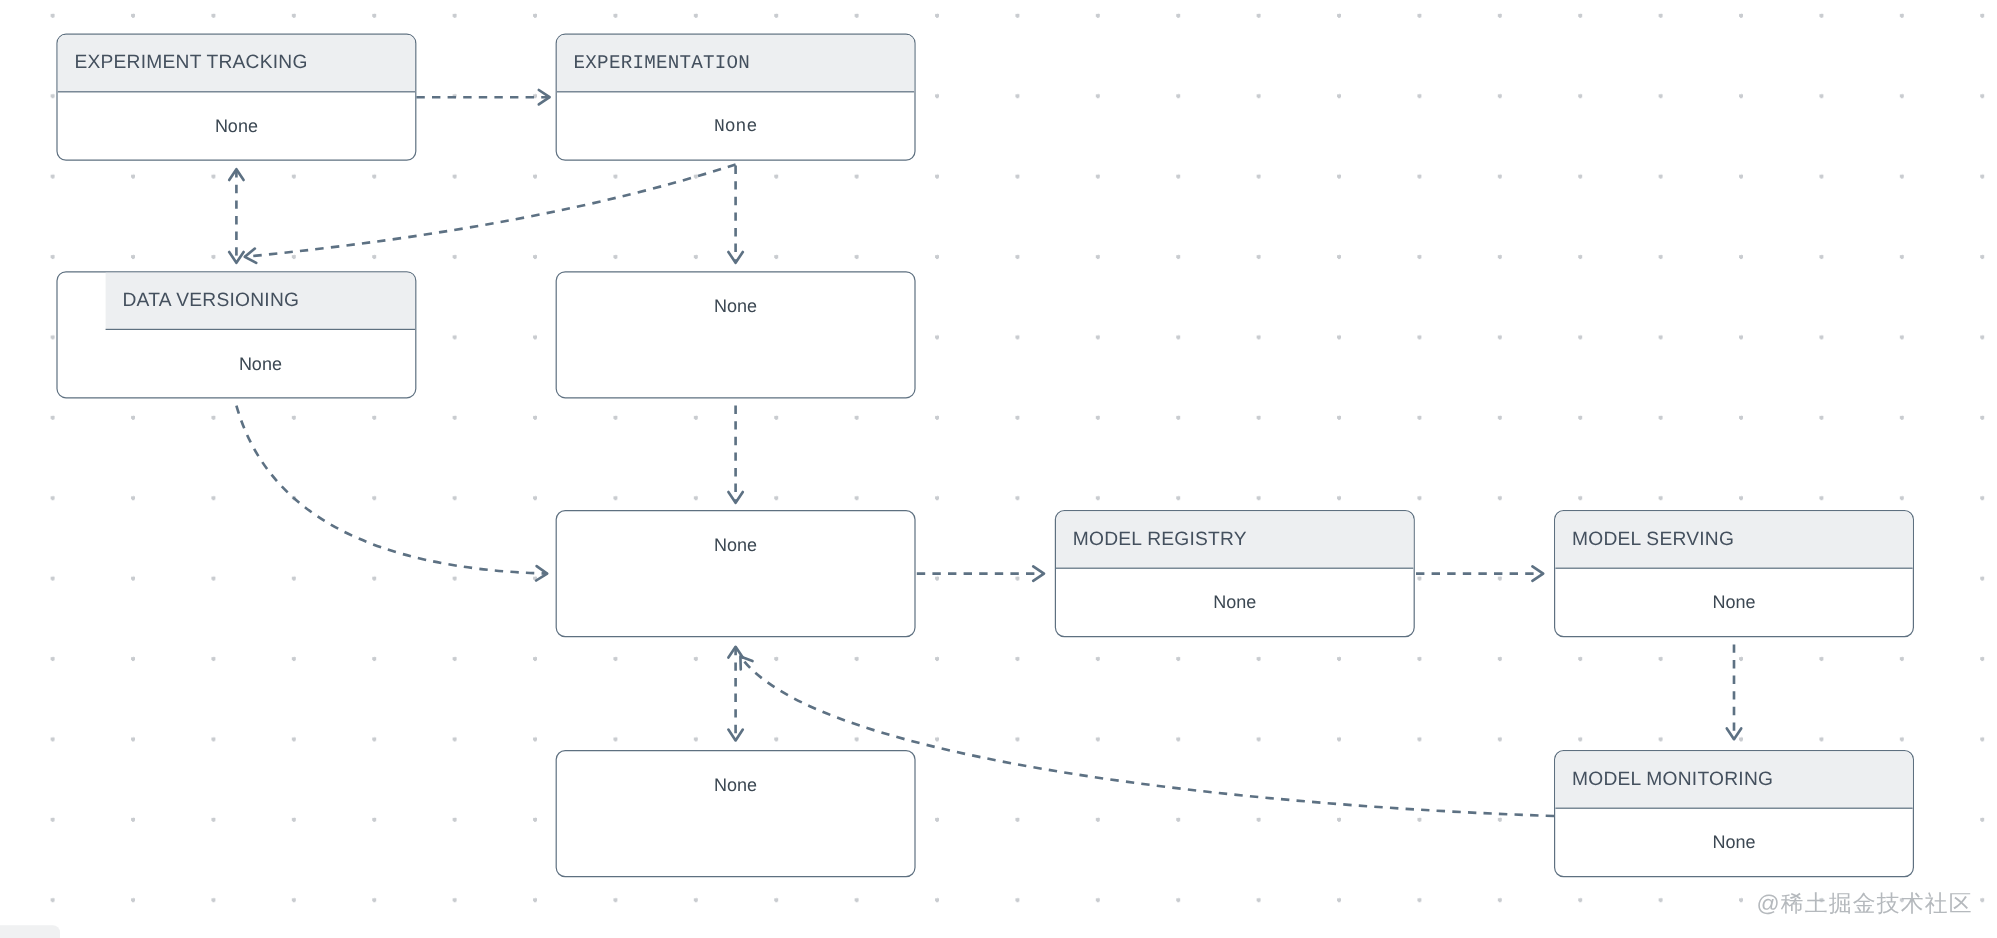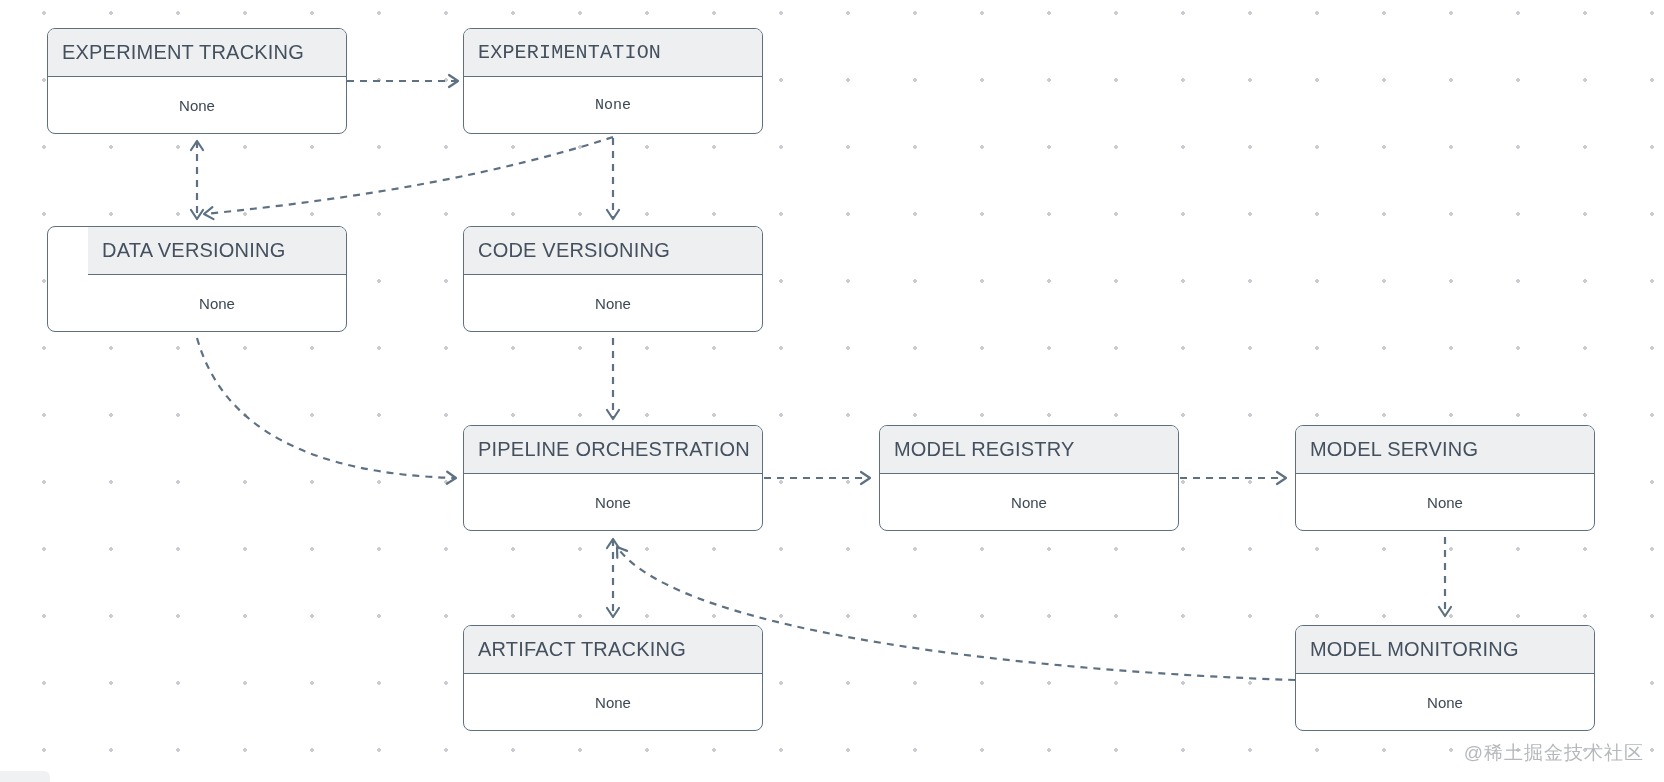--- a/index.html
+++ b/index.html
@@ -52,21 +52,21 @@
     cursor: grab;
   }
   .node-header {
     height: 48px;
     box-sizing: border-box;
     background: var(--node-header-bg);
     border-bottom: 1.4px solid var(--node-border);
     display: flex;
     align-items: center;
     padding: 0 14px;
-    font-size: 20px;
+    font-size: 16px;
     letter-spacing: 0.2px;
     color: var(--node-title-color);
     white-space: nowrap;
   }
   .node-body {
     height: 56px;
     display: flex;
     align-items: center;
     justify-content: center;
     font-size: 15px;
@@ -124,37 +124,34 @@
       </div>
       <div class="node" style="left: 463px; top: 28px; font-family: Liberation Mono, monospace;">
         <div class="node-header">EXPERIMENTATION</div>
         <div class="node-body">None</div>
       </div>
       <div class="node" style="left: 47px; top: 226px; padding-left: 40px;">
         <div class="node-header">DATA VERSIONING</div>
         <div class="node-body">None</div>
       </div>
       <div class="node" style="left: 463px; top: 226px;">
-        <div class="node-header">CODE VERSIONING</div>
         <div class="node-body">None</div>
       </div>
       <div class="node" style="left: 463px; top: 425px;">
-        <div class="node-header">PIPELINE ORCHESTRATION</div>
         <div class="node-body">None</div>
       </div>
       <div class="node" style="left: 879px; top: 425px;">
         <div class="node-header">MODEL REGISTRY</div>
         <div class="node-body">None</div>
       </div>
       <div class="node" style="left: 1295px; top: 425px;">
         <div class="node-header">MODEL SERVING</div>
         <div class="node-body">None</div>
       </div>
       <div class="node" style="left: 463px; top: 625px;">
-        <div class="node-header">ARTIFACT TRACKING</div>
         <div class="node-body">None</div>
       </div>
       <div class="node" style="left: 1295px; top: 625px;">
         <div class="node-header">MODEL MONITORING</div>
         <div class="node-body">None</div>
       </div>
     </div>
 
   <div class="watermark">@稀土掘金技术社区</div>
   <div class="attribution-panel"></div>

